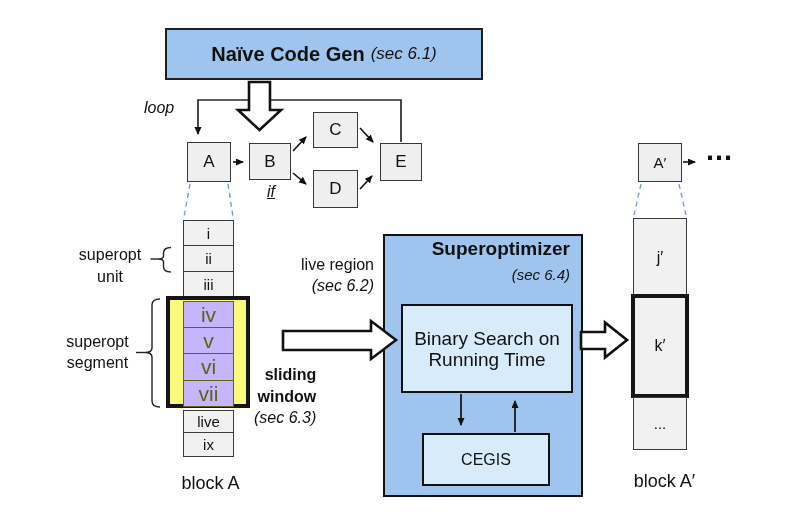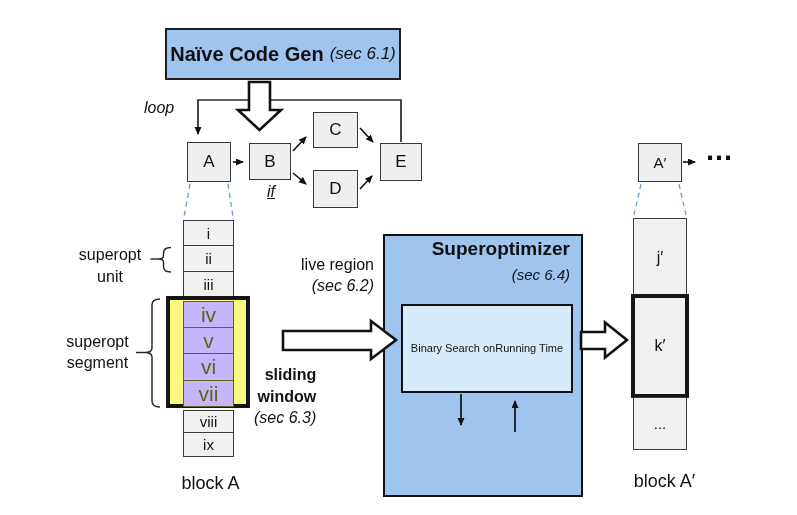--- a/index.html
+++ b/index.html
@@ -21,21 +21,21 @@
   .it{font-style:italic;}
   .b{font-weight:bold;}
   .lbl{font-size:16px;line-height:21px;text-align:right;}
   svg.overlay{position:absolute;left:0;top:0;pointer-events:none;}
 </style>
 </head>
 <body>
 
 <div class="canvas">
 
-  <div class="abs bluebox flexc" style="left:165px;top:28px;width:236px;height:52px;gap:6px;">
+  <div class="abs bluebox flexc" style="left:165px;top:28px;width:318px;height:52px;gap:6px;">
     <span class="b" style="font-size:20px;">Naïve Code Gen</span>
     <span class="it" style="font-size:17px;">(sec 6.1)</span>
   </div>
 
   <div class="abs it" style="left:144px;top:99px;font-size:16px;">loop</div>
   <div class="abs it" style="left:256px;top:183px;width:30px;text-align:center;font-size:16px;text-decoration:underline;">if</div>
 
   <div class="abs node flexc" style="left:187px;top:142px;width:44px;height:40px;">
       <span>A</span>
     </div>
@@ -70,21 +70,21 @@
       <span>v</span>
     </div>
   <div class="abs ycell flexc" style="left:183px;top:353px;width:51px;height:27.5px;z-index:2;">
       <span>vi</span>
     </div>
   <div class="abs ycell flexc" style="left:183px;top:380px;width:51px;height:27px;z-index:2;">
       <span>vii</span>
     </div>
 
   <div class="abs cell flexc" style="left:183px;top:409.5px;width:51px;height:24px;">
-      <span>viii</span>
+      <span>live</span>
     </div>
   <div class="abs cell flexc" style="left:183px;top:432px;width:51px;height:25px;">
       <span>ix</span>
     </div>
 
   <div class="abs lbl" style="left:66px;top:244px;width:88px;text-align:center;line-height:22px;">
     <div>superopt</div>
     <div>unit</div>
   </div>
   <div class="abs lbl" style="left:50px;top:332px;width:95px;text-align:center;line-height:20.5px;">
@@ -99,24 +99,27 @@
   </div>
   <div class="abs lbl" style="left:254px;top:364px;line-height:21.5px;">
     <div class="b">sliding</div>
     <div class="b">window</div>
     <div class="it">(sec 6.3)</div>
   </div>
 
   <div class="abs" style="left:383px;top:234px;width:200px;height:263px;background:#9FC5EF;border:2.6px solid #111;"></div>
   <div class="abs b" style="left:395px;top:238px;width:175px;text-align:right;font-size:19px;">Superoptimizer</div>
   <div class="abs it" style="left:395px;top:266px;width:175px;text-align:right;font-size:15px;">(sec 6.4)</div>
-  <div class="abs innerblue flexc" style="left:401px;top:304px;width:172px;height:89px;flex-direction:row;font-size:11px;line-height:21px;">
+  <div class="abs innerblue flexc" style="left:401px;top:304px;width:172px;height:89px;flex-direction:column;font-size:19px;line-height:21px;">
     <div>Binary Search on</div>
     <div>Running Time</div>
   </div>
+  <div class="abs innerblue flexc" style="left:422px;top:433px;width:128px;height:53px;font-size:16px;">
+      <span>CEGIS</span>
+    </div>
 
   <div class="abs node flexc" style="left:638px;top:143px;width:44px;height:39px;font-size:15px;">
       <span>A′</span>
     </div>
   <div class="abs b" style="left:706px;top:134px;font-size:29px;letter-spacing:1px;">...</div>
 
   <div class="abs cell flexc" style="left:633px;top:218px;width:54px;height:79px;font-size:16px;">
       <span>j′</span>
     </div>
   <div class="abs thickcell flexc" style="left:631px;top:294px;width:58px;height:104px;">

